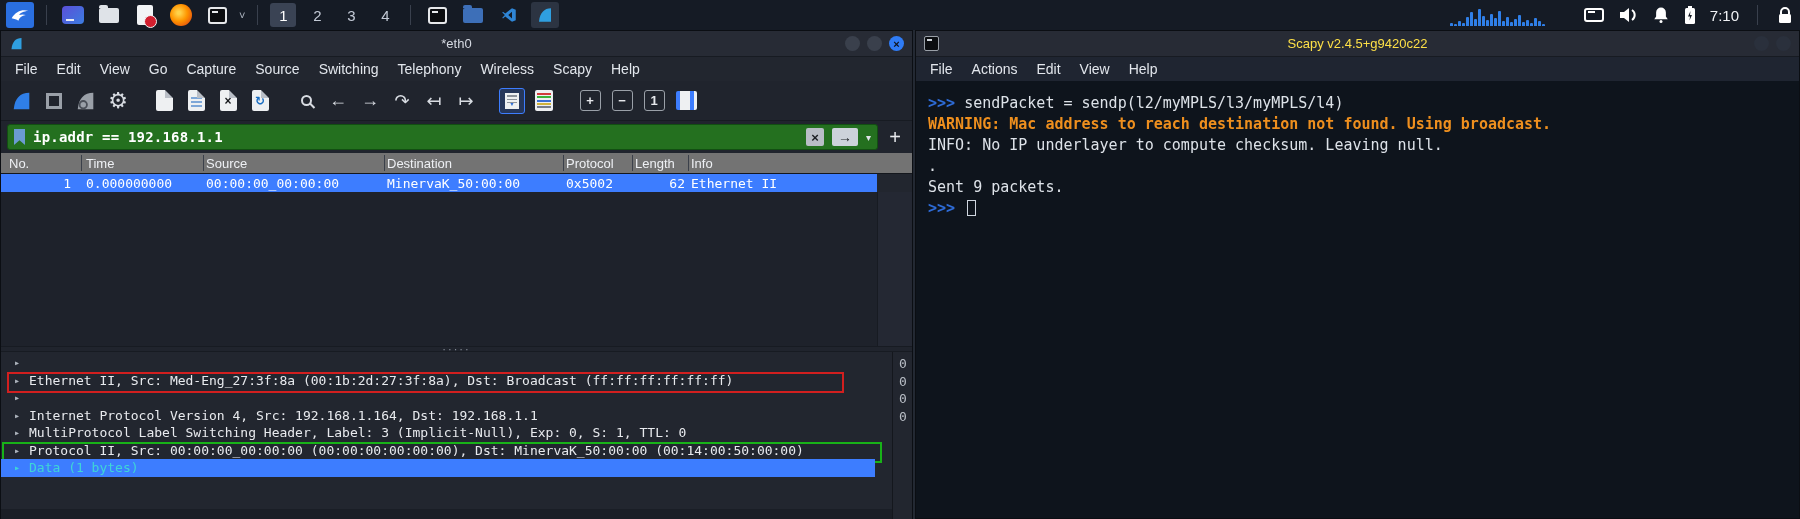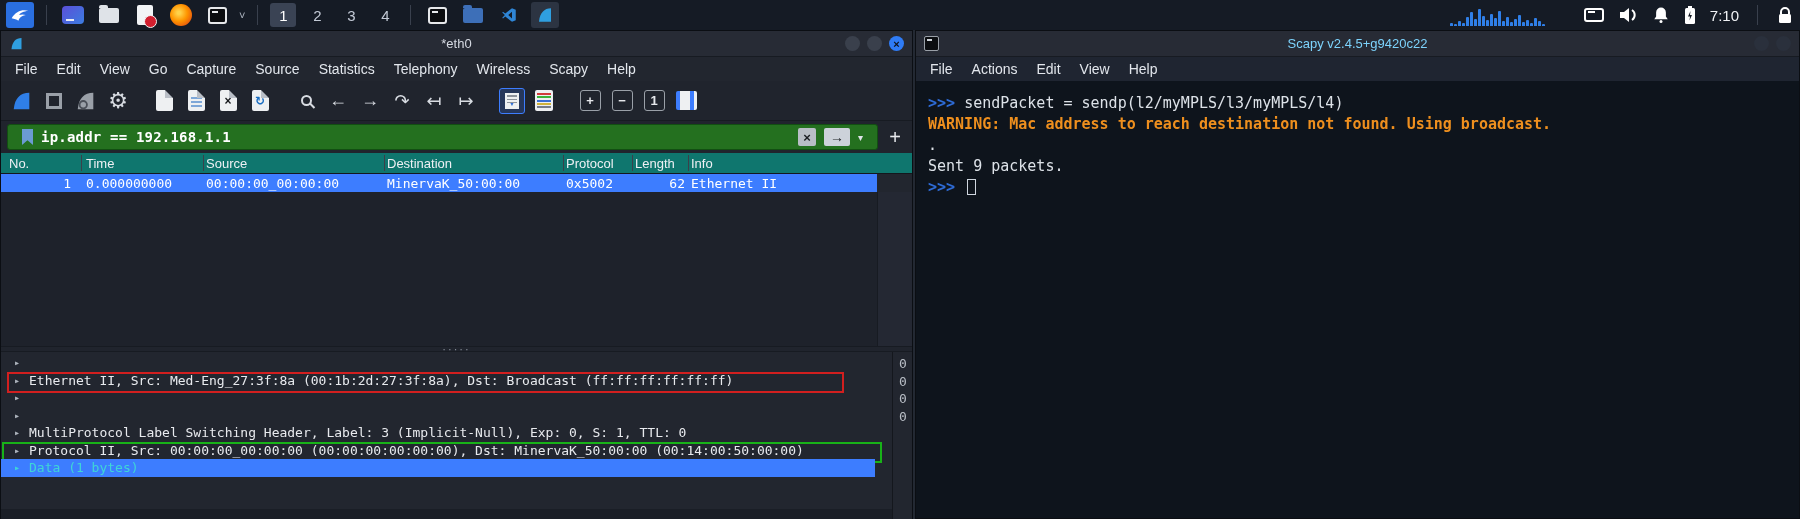--- a/index.html
+++ b/index.html
@@ -36,21 +36,21 @@
   .clock { color:#f0f2f5; font-size:15px; }
   .tray svg { display:block; }
 
   
   .window { position:absolute; top:30px; height:489px; border:1px solid #0b0e13; background:#22262f; }
   #wireshark-window { left:0; width:913px; }
   #scapy-window { left:915px; width:885px; background:#1f2531; }
   .titlebar { height:26px; background:#272b35; display:flex; align-items:center; position:relative;
     border-bottom:1px solid #171b22; }
   .titlebar .title { position:absolute; left:0; right:0; text-align:center; color:#d6dae2; font-size:13px; }
-  #scapy-window .titlebar .title { color:#7dd3fc; }
+  #scapy-window .titlebar .title { color:#fde047; }
   .win-ctrls { position:absolute; right:8px; top:5px; display:flex; gap:7px; }
   .circle-btn { width:15px; height:15px; border-radius:50%; background:#3a404c; }
   .close-btn { background:#2f7cf6; color:#10131a; font-size:11px; font-weight:bold;
     display:flex; align-items:center; justify-content:center; }
   .menubar { height:24px; display:flex; align-items:center; gap:19px; padding-left:14px;
     color:#e2e6ec; font-size:14px; }
 
   
   .wstoolbar { height:40px; background:#20242d; border-bottom:1px solid #171b22;
     display:flex; align-items:center; padding:0 8px; gap:6px; }
@@ -79,33 +79,33 @@
     background-image:linear-gradient(90deg,#3d7dff 0 4px,#eef0f2 4px 7px,#eef0f2 7px 14px,#3d7dff 14px 18px,#eef0f2 18px),
       repeating-linear-gradient(#9aa0a8 0 1px,transparent 1px 4px); }
   .magnifier { width:11px; height:11px; border:2px solid #d8dce2; border-radius:50%; position:relative; }
   .magnifier::after { content:""; position:absolute; width:2px; height:7px; background:#d8dce2;
     right:-3px; bottom:-5px; transform:rotate(-45deg); }
   .fin { display:block; }
 
   
   .filterbar { height:32px; display:flex; align-items:center; padding:0 6px; gap:6px; background:#20242d; }
   .filter-field { flex:1; height:26px; background:#24701f; border:1px solid #124f12; border-radius:3px;
-    display:flex; align-items:center; padding:0 14px; gap:8px; }
+    display:flex; align-items:center; padding:0 6px; gap:8px; }
   .bookmark { width:11px; height:16px; background:#6b9bd2;
     clip-path:polygon(0 0,100% 0,100% 100%,50% 70%,0 100%); }
   .filter-text { flex:1; color:#fff; font-weight:bold; font-size:14px; letter-spacing:.2px; }
   .ff-btn { height:18px; display:flex; align-items:center; justify-content:center; border-radius:2px;
     color:#1a1d22; font-weight:bold; }
   .ff-x { width:18px; background:#b9bec6; font-size:13px; }
   .ff-apply { width:26px; background:#cdd2da; font-size:14px; }
   .ff-caret { color:#dfe3e8; font-size:10px; }
   .filter-add { color:#e8eaee; font-size:20px; width:22px; text-align:center; }
 
   
-  .plist-header { position:relative; height:21px; background:#0f766e; border-bottom:1px solid #14171d;
+  .plist-header { position:relative; height:21px; background:#737373; border-bottom:1px solid #14171d;
     color:#eef0f4; font-size:13px; }
   .plist-header span { position:absolute; top:3px; }
   .plist-header i { position:absolute; top:2px; bottom:2px; width:1px; background:#3b404a; }
   .packet-row { position:relative; height:18px; background:#3d7dff; color:#fff; font-size:13px; width:876px; }
   .packet-row span { position:absolute; top:2px; }
   .plist-area { height:154px; background:#1e222b; position:relative; }
   .vscroll { position:absolute; right:0; top:0; bottom:0; width:35px; background:#242833; border-left:1px solid #171b22; }
   .splitter { height:6px; background:#20242d; color:#8a919c; text-align:center; line-height:4px; font-size:11px;
     letter-spacing:2px; border-top:1px solid #171b22; border-bottom:1px solid #171b22; }
 
@@ -253,21 +253,21 @@
     </div>
   </div>
 
   <div class="menubar">
     <span>File</span>
     <span>Edit</span>
     <span>View</span>
     <span>Go</span>
     <span>Capture</span>
     <span>Source</span>
-    <span>Statistics</span>
+    <span>Switching</span>
     <span>Telephony</span>
     <span>Wireless</span>
     <span>Scapy</span>
     <span>Help</span>
   </div>
 
   <div class="wstoolbar">
     <div class="tool">
       <svg class="fin" width="22" height="22" viewBox="0 0 24 24">
         <path d="M3 21 C4 9 10 3 20 3 L20 21 Z" fill="#2f7fe8"></path>
@@ -402,20 +402,21 @@
       </div>
       <div class="det-line boxed-red">
         <span class="arrow">▸</span>
         <span class="txt">Ethernet II, Src: Med-Eng_27:3f:8a (00:1b:2d:27:3f:8a), Dst: Broadcast (ff:ff:ff:ff:ff:ff)</span>
       </div>
       <div class="det-line">
         <span class="arrow">▸</span>
       </div>
       <div class="det-line">
         <span class="arrow">▸</span>
+        <span class="txt">Internet Protocol Version 4, Src: 192.168.1.164, Dst: 192.168.1.1</span>
       </div>
       <div class="det-line">
         <span class="arrow">▸</span>
         <span class="txt">MultiProtocol Label Switching Header, Label: 3 (Implicit-Null), Exp: 0, S: 1, TTL: 0</span>
       </div>
       <div class="det-line boxed-green">
         <span class="arrow">▸</span>
         <span class="txt">Protocol II, Src: 00:00:00_00:00:00 (00:00:00:00:00:00), Dst: MinervaK_50:00:00 (00:14:00:50:00:00)</span>
       </div>
       <div class="det-line selected">
@@ -445,17 +446,18 @@
   <div class="menubar">
     <span>File</span>
     <span>Actions</span>
     <span>Edit</span>
     <span>View</span>
     <span>Help</span>
   </div>
   <div class="scapy-term mono">
     <div class="t-line"><span class="prompt">&gt;&gt;&gt; </span><span>sendPacket = sendp(l2/myMPLS/l3/myMPLS/l4)</span></div>
     <div class="t-line warn"><span>WARNING: Mac address to reach destination not found. Using broadcast.</span></div>
+    <div class="t-line"><span>INFO: No IP underlayer to compute checksum. Leaving null.</span></div>
     <div class="t-line"><span>.</span></div>
     <div class="t-line"><span>Sent 9 packets.</span></div>
     <div class="t-line"><span class="prompt">&gt;&gt;&gt; </span><span class="cursor"></span></div>
   </div>
 </div>
 
 </body></html>

